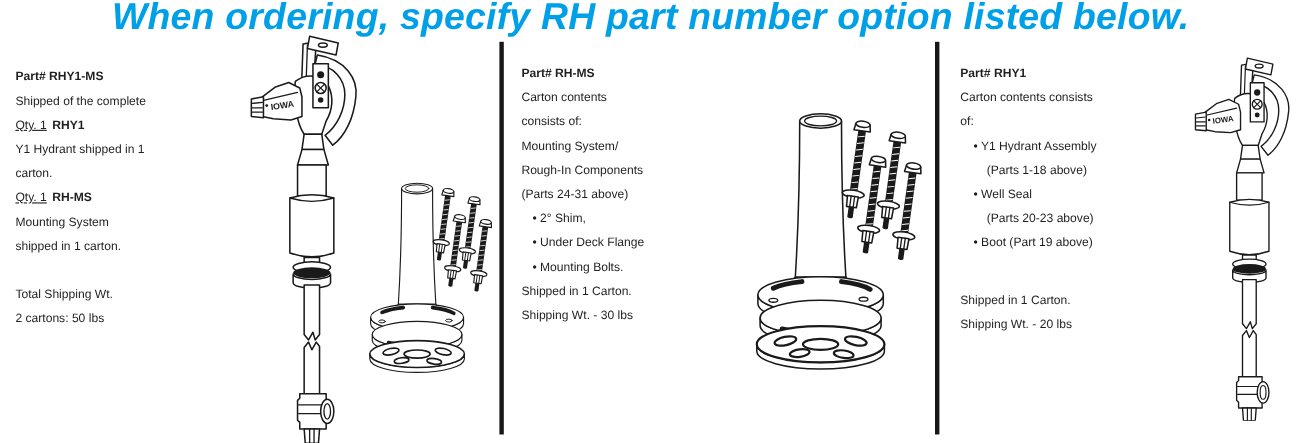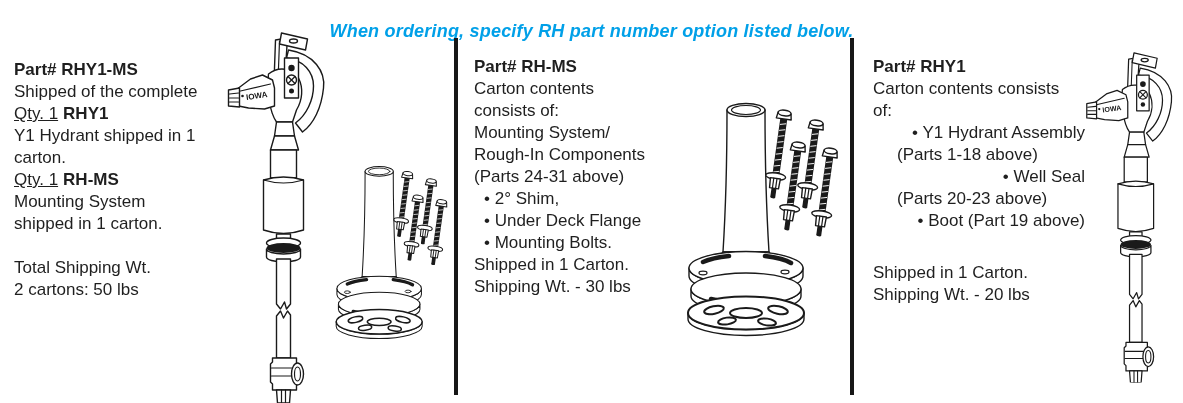--- a/index.html
+++ b/index.html
@@ -2,36 +2,36 @@
 <html><head>
 <meta charset="utf-8">
 <style>
   * { margin:0; padding:0; box-sizing:border-box; }
   body { background:#ffffff; }
   .page {
     position:relative; width:1183px; height:403px; background:#ffffff;
     font-family:"Liberation Sans", sans-serif; color:#1f1f1f; overflow:hidden;
   }
   .title {
-    position:absolute; top:16px; left:0; width:100%;
-    text-align:center; font-size:18px; line-height:30px;
+    position:absolute; top:0; left:0; width:100%;
+    text-align:center; font-size:34px; line-height:30px;
     font-weight:bold; font-style:italic; letter-spacing:0.2px;
   }
-  .col { position:absolute; font-size:17px; line-height:22px; }
+  .col { position:absolute; font-size:11px; line-height:22px; }
   #col1 { left:14px;  top:59px; width:224px; }
   #col2 { left:474px; top:56px; width:205px; }
   #col3 { left:873px; top:56px; width:212px; }
   .ln { white-space:nowrap; }
   .b { font-weight:bold; }
   .u { text-decoration:underline;margin-top:20px; }
   .qty .b { margin-left:5px; }
   .blank { height:22px; }
   .blank-lg { height:30px; }
   .bullet  { padding-left:10px; }
-  .bullet3 { padding-left:12px;text-align:right; }
+  .bullet3 { padding-left:12px; }
   .sub3    { padding-left:24px; }
   .divider { position:absolute; top:38px; width:4px; height:357px; background:#171717; }
   #divider-1 { left:454px; }
   #divider-2 { left:850px; }
   .art { position:absolute; }
   #hydrant-1 { left:226px; top:28px;  width:111px; height:375px; }
   #hydrant-2 { left:1085px; top:28px; width:98px;  height:375px; }
   #mount-sm  { left:331px; top:149px; width:126px; height:193px; }
   #mount-lg  { left:681px; top:80px;  width:170px; height:260px; }
   

